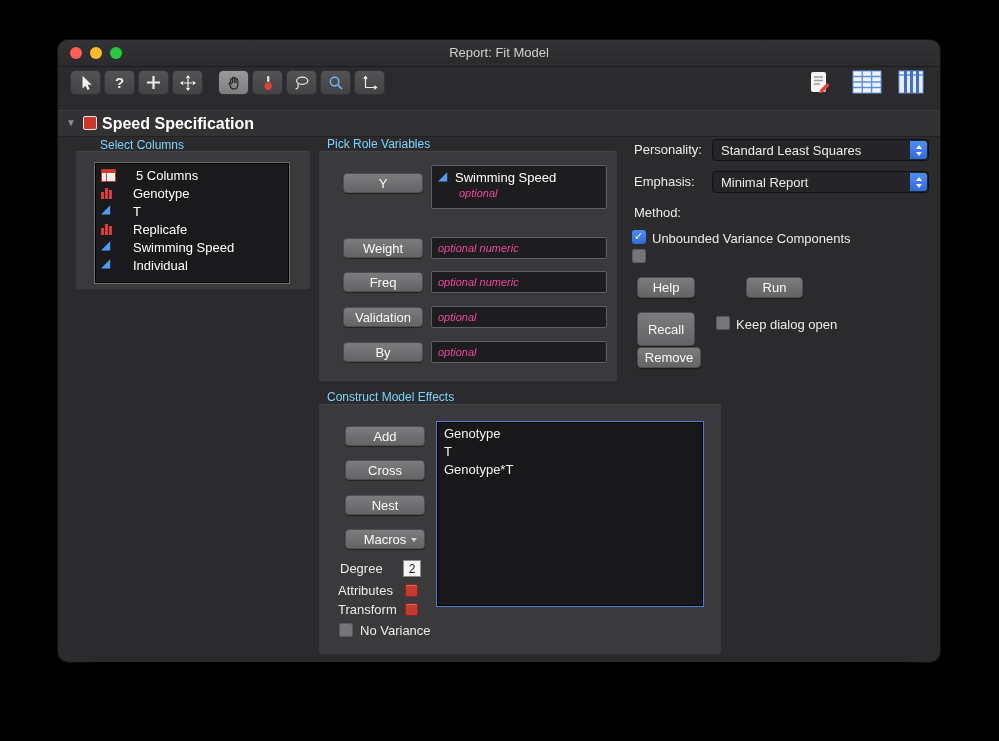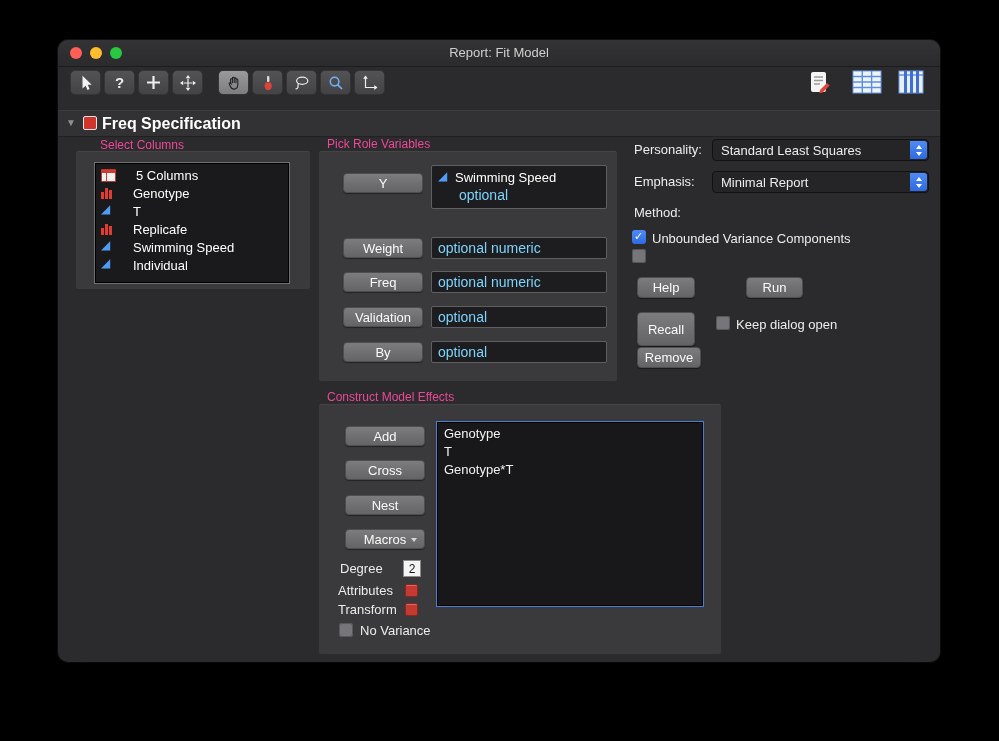--- a/index.html
+++ b/index.html
@@ -31,21 +31,21 @@
   .disclosure::after{content:"▼";}
   .red-badge{position:absolute;left:25px;top:5px;width:12px;height:12px;background:#cf352b;
              border:1px solid #e6e6e6;border-radius:2px;}
   .mstitle{position:absolute;left:44px;top:0;line-height:25px;font-size:16px;font-weight:bold;color:#fff;}
   
   .panel{position:absolute;background:#3a3a3c;border:1px solid #2c2c2e;border-radius:3px;
          box-shadow:inset 0 1px 0 rgba(255,255,255,.05);box-sizing:border-box;}
   #panel-select{left:17px;top:110px;width:236px;height:140px;}
   #panel-roles{left:260px;top:110px;width:300px;height:232px;}
   #panel-construct{left:260px;top:363px;width:404px;height:252px;}
-  .seclabel{position:absolute;font-size:12px;color:#ec4899;}
+  .seclabel{position:absolute;font-size:12px;color:#7dd3fc;}
   
   .listbox{position:absolute;background:#1a1a1c;border:1px solid #6e6e71;box-shadow:inset 0 0 0 1px #000;
            padding:3px 4px;box-sizing:border-box;overflow:hidden;}
   .select-listbox{left:18px;top:11px;width:196px;height:122px;}
   #effects-list{left:117px;top:17px;width:268px;height:186px;border:1px solid #4a7fd8;background:#18181a;}
   .row{display:flex;align-items:center;gap:20px;height:18px;font-size:13px;color:#fff;padding-left:2px;}
   .icon-table{width:13px;height:11px;flex:0 0 auto;border:1px solid #c0392f;border-radius:1px;
               background:linear-gradient(#cf3b31,#cf3b31) 0 0/13px 3px no-repeat,
                          linear-gradient(#cf3b31,#cf3b31) 4px 0/1px 11px no-repeat,#f1f1f1;}
   .dtype{width:12px;height:12px;position:relative;flex:0 0 auto;}
@@ -59,21 +59,21 @@
   
   .btn{position:absolute;background:linear-gradient(#7c7c7e,#646466);border:1px solid #4e4e50;border-radius:4px;
        color:#fafafa;font-size:13px;display:flex;align-items:center;justify-content:center;
        box-shadow:0 1px 1px rgba(0,0,0,.4);box-sizing:border-box;}
   .role-btn{left:24px;width:80px;height:20px;}
   .c-btn{left:26px;width:80px;height:20px;}
   .caret{position:absolute;right:7px;top:8px;width:0;height:0;border-left:3.5px solid transparent;
          border-right:3.5px solid transparent;border-top:4.5px solid #d6d6d6;}
   .field{position:absolute;left:112px;width:176px;height:22px;background:#1d1d1f;border:1px solid #5f5f62;
          border-radius:2px;box-sizing:border-box;padding:2px 6px;display:flex;align-items:center;}
-  .hint{color:#7dd3fc;font-size:14px;}
+  .hint{font-style:italic;color:#ec4899;font-size:11px;}
   .ybox{position:absolute;left:112px;top:14px;width:176px;height:44px;background:#1d1d1f;
         border:1px solid #5f5f62;border-radius:2px;box-sizing:border-box;padding:4px 6px;}
   .yrow{display:flex;align-items:center;gap:5px;font-size:13px;color:#fff;}
   .yhint{margin-left:21px;margin-top:2px;}
   .c-label{position:absolute;font-size:13px;color:#ececec;}
   .degree-box{position:absolute;left:84px;top:156px;width:18px;height:17px;background:#f4f4f4;
               border:1px solid #8a8a8a;color:#1a1a1a;font-size:12px;text-align:center;line-height:16px;
               box-sizing:border-box;}
   .red-menu{position:absolute;width:13px;height:13px;background:#c43a31;border:1px solid #8c251f;
             border-radius:2px;box-shadow:inset 0 1px 0 rgba(255,255,255,.25);box-sizing:border-box;}
@@ -178,21 +178,21 @@
             <rect x="1" y="1" width="24" height="22" fill="#e8effc" stroke="#6f9ae0"></rect>
             <path d="M1 5h24" stroke="#5b8ede" stroke-width="1.4"></path>
             <path d="M7.5 1v22M13.5 1v22M19.5 1v22" stroke="#3f6fd0" stroke-width="3"></path>
           </svg>
       </div>
     </div>
 
     <div class="msheader">
       <span class="disclosure"></span>
       <span class="red-badge"></span>
-      <span class="mstitle">Freq Specification</span>
+      <span class="mstitle">Speed Specification</span>
     </div>
 
     <span class="seclabel" style="left:42px;top:98px;">Select Columns</span>
     <div class="panel" id="panel-select">
       <div class="listbox select-listbox">
         <div class="row">
           <span class="icon-table"></span>
           <span>5 Columns</span>
         </div>
         <div>

